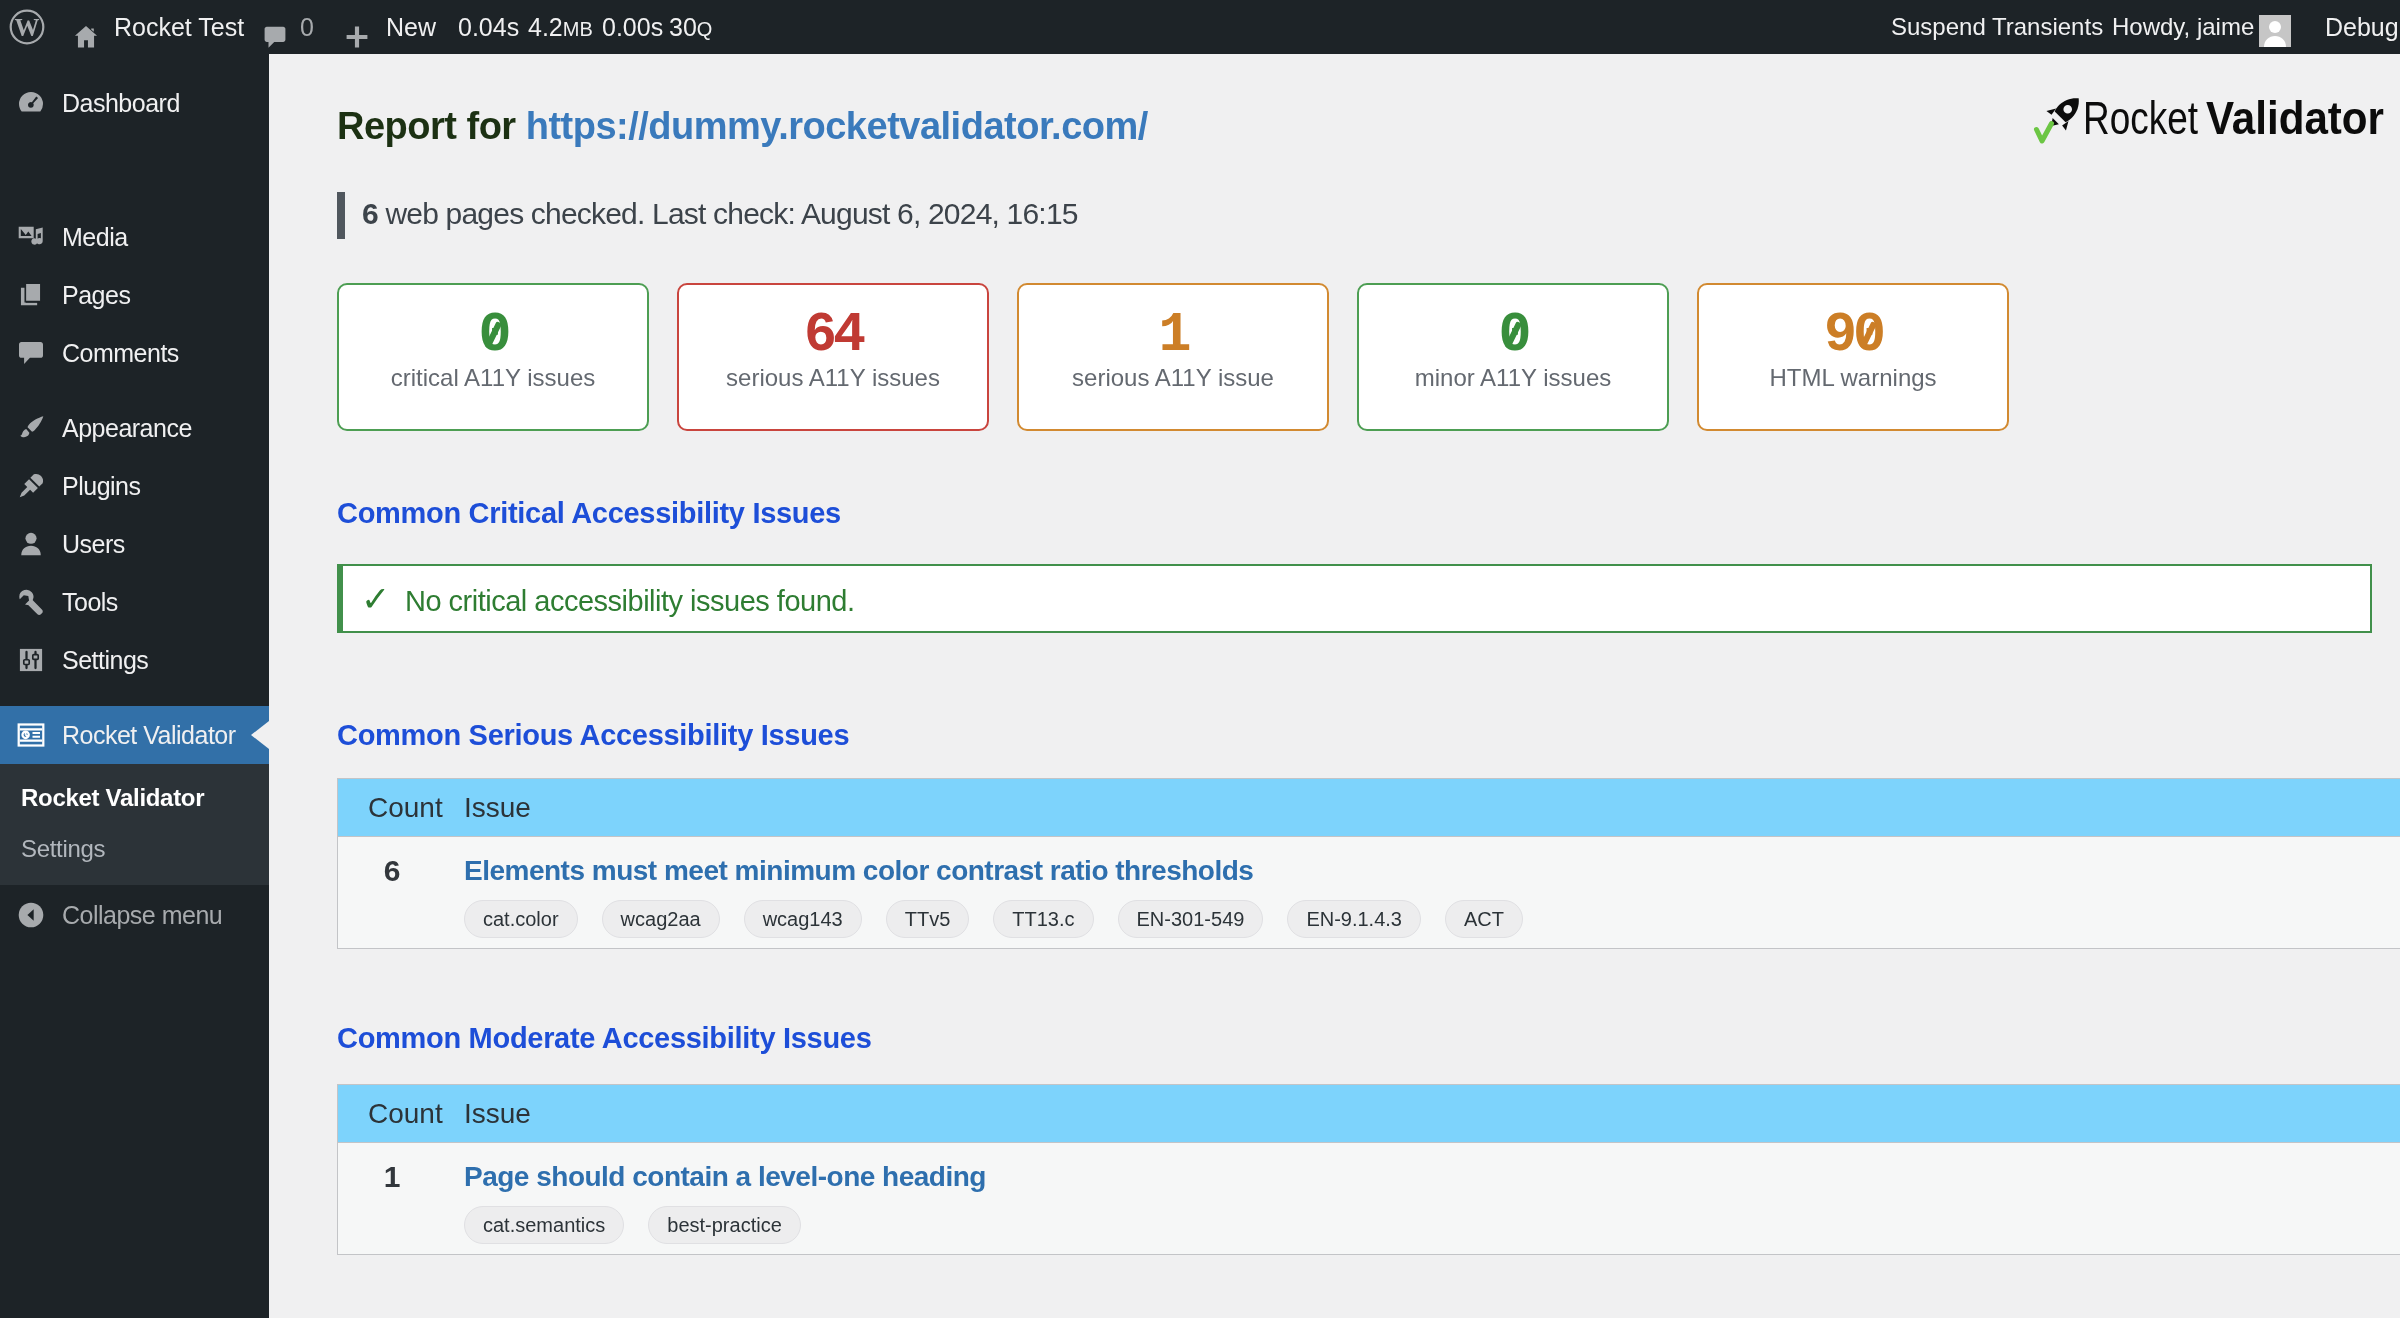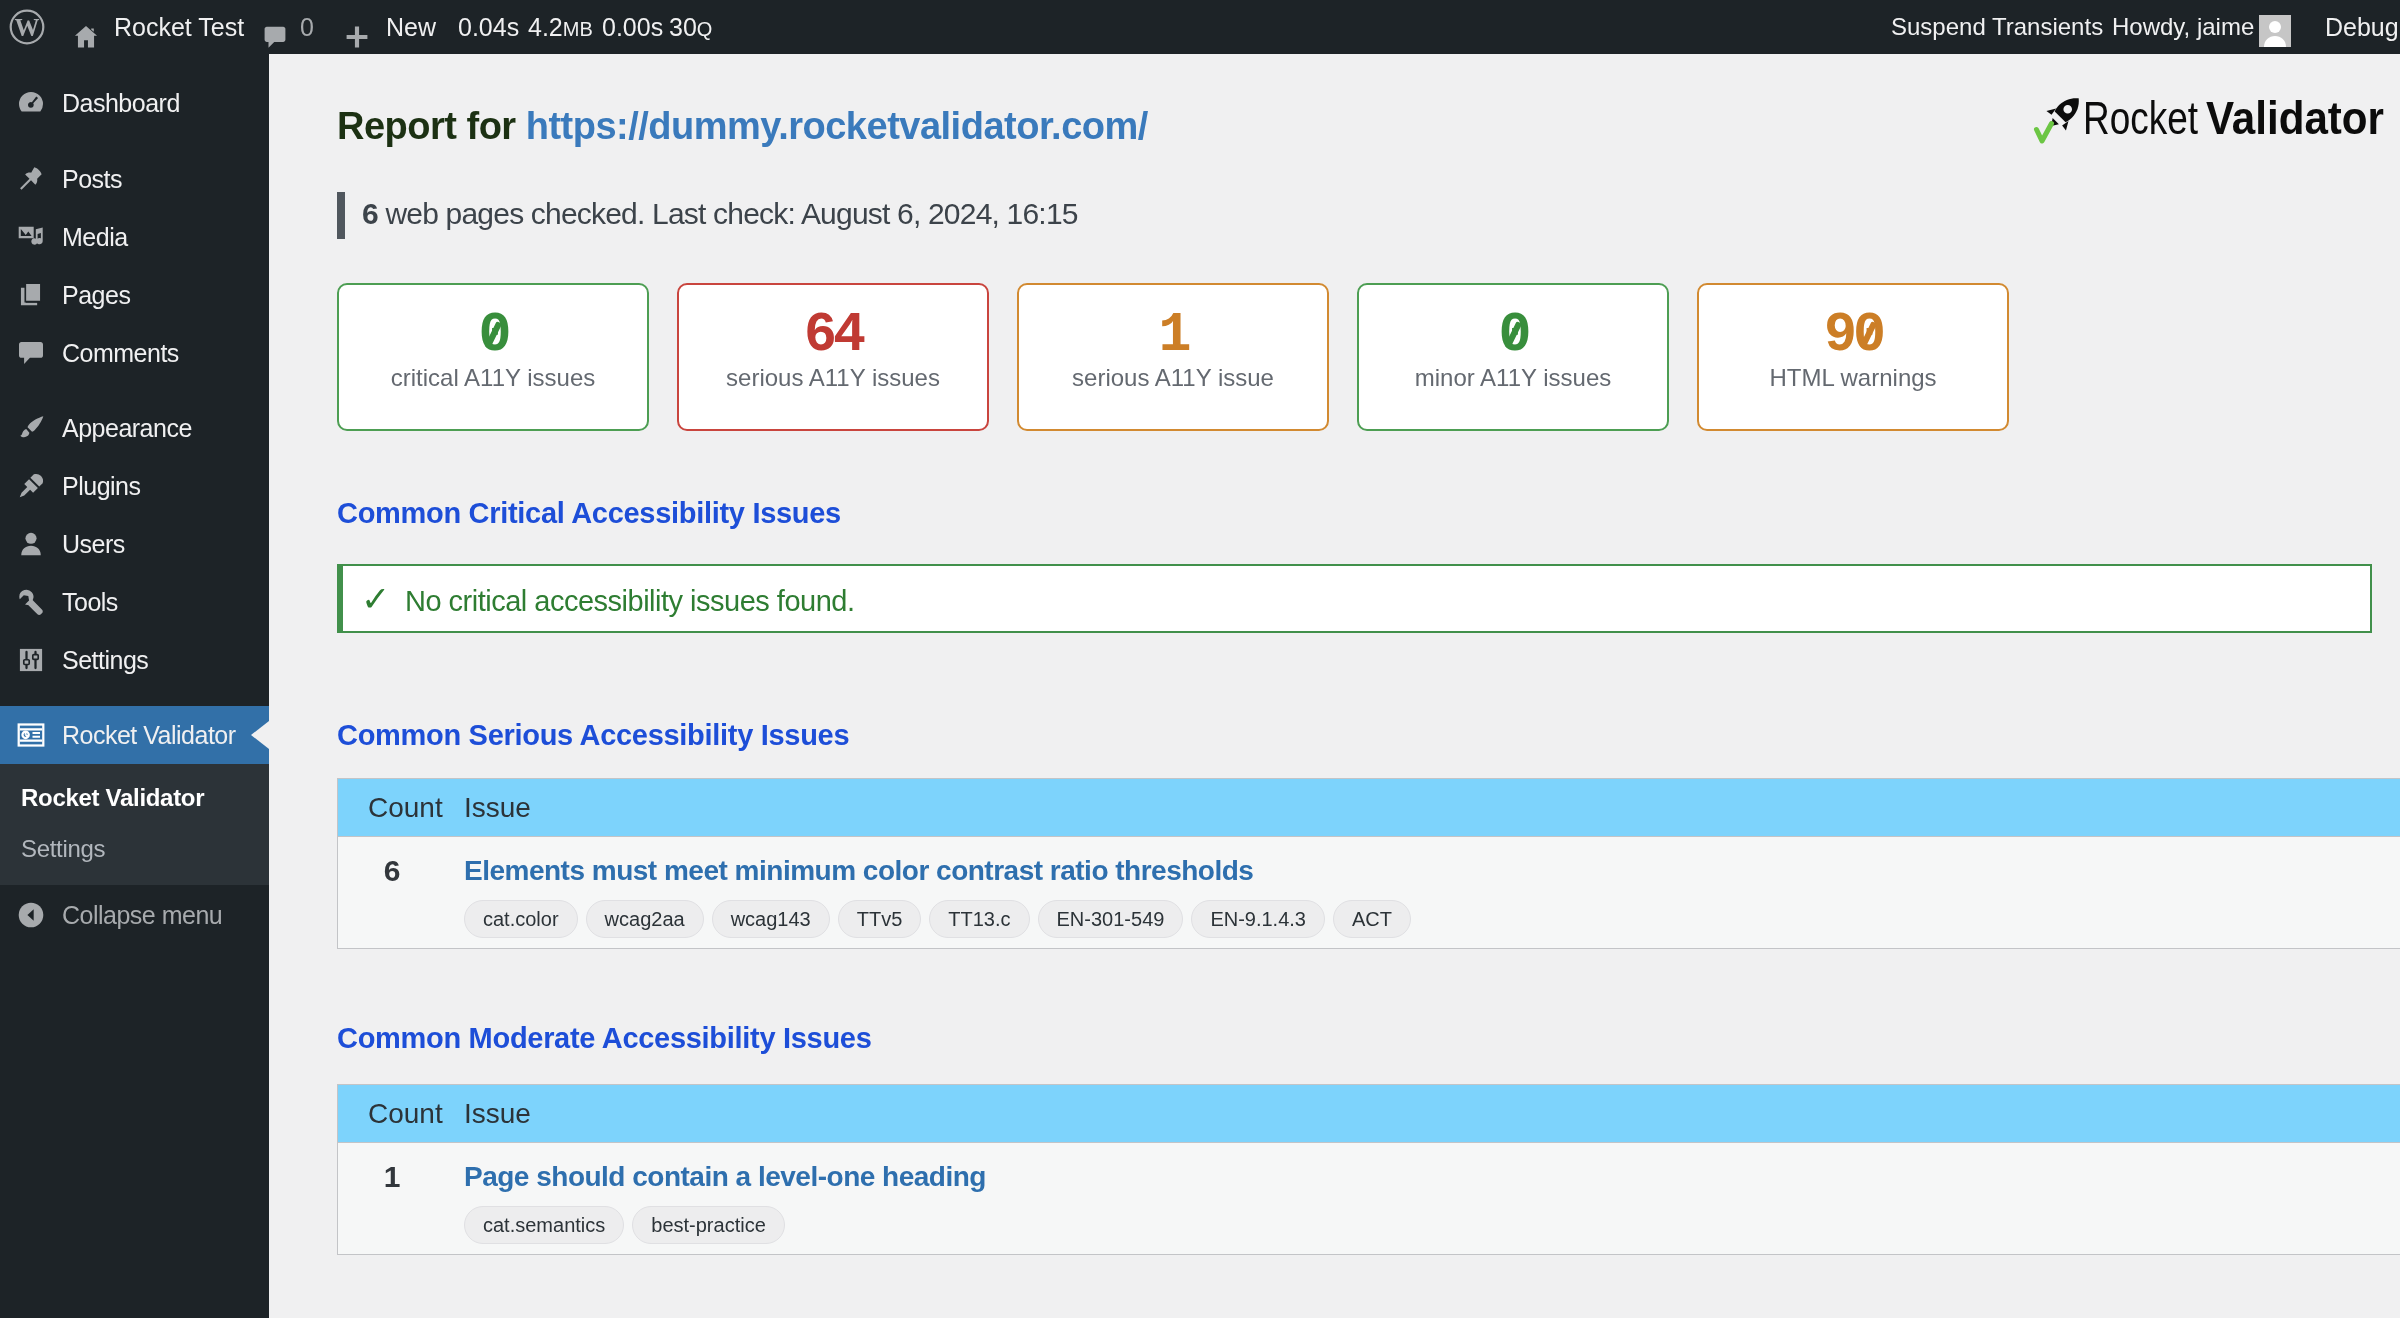--- a/index.html
+++ b/index.html
@@ -41,21 +41,21 @@
 
 .tbl{position:absolute;left:68px;width:2108px;box-sizing:border-box;background:#7dd3fc;border:1px solid #c3c4c7}
 .thead{position:relative;height:57px;border-bottom:1px solid #c3c4c7;font-size:28px;color:#2c3338}
 .thead span{position:absolute;top:0;line-height:57px}
 .thead .hc{left:30px}
 .thead .hi{left:126px}
 .tbody{background:#f6f7f7;display:flex;padding:16px 0 10px}
 .tbody .c1{width:108px;text-align:center;font-size:30px;line-height:36px;font-weight:bold;color:#32373c}
 .tbody .c2{margin-left:18px}
 .tbody .link{font-size:28px;line-height:36px;letter-spacing:-0.5px;font-weight:bold;color:#2e6fae}
-.pills{display:flex;gap:8px;margin-top:11px}
+.pills{display:flex;gap:24px;margin-top:11px}
 .pill{height:38px;line-height:36px;box-sizing:border-box;border:1px solid #e0e0e3;background:#ededee;border-radius:19px;padding:0 18px;font-size:20px;color:#2c3338;white-space:nowrap}
 
 #logo{position:absolute;left:1761px;top:26px;width:360px;height:80px}
 </style>
 </head>
 <body>
 <div id="adminbar">
   <span class="it" style="left:9px;top:9px;height:36px"><svg width="36" height="36" viewBox="0 0 36 36">
         <circle cx="18" cy="18" r="16.3" fill="none" stroke="#a7aaad" stroke-width="2.2"></circle>
         <text x="18" y="26.5" text-anchor="middle" font-size="25" font-weight="bold" fill="#a7aaad" font-family="Liberation Serif,serif">W</text>
@@ -85,26 +85,20 @@
       </svg></span>
   <span class="it" style="left:2325px">Debug</span>
 </div>
 
 <div id="sidebar">
   <div class="mi" style="top:20px">
       <span class="ic"><svg width="30" height="30" viewBox="0 0 20 20">
           <path fill="#a7aaad" d="M10 2.6a8 8 0 0 0-8 8c0 1.9.7 3.7 1.8 5.1h12.4A8.1 8.1 0 0 0 18 10.6a8 8 0 0 0-8-8zm3.5 3.1 1.2 1-3.2 3.4c.2.3.3.7.3 1.1a1.9 1.9 0 1 1-3.8 0 1.9 1.9 0 0 1 2.6-1.7z"></path>
         </svg></span>
       <span class="tx">Dashboard</span>
-    </div>
-  <div class="mi" style="top:96px">
-      <span class="ic"><svg width="30" height="30" viewBox="0 0 20 20">
-          <path fill="#a7aaad" d="M12.2 2.1c2.2.5 4.3 2.6 4.9 4.8l-3 2.9c.3 1.4-.1 2.9-1.2 4l-2.9-2.9-6.3 6.3-1-1 6.3-6.3-2.9-2.9c1.1-1.1 2.6-1.5 4-1.2z"></path>
-        </svg></span>
-      <span class="tx">Posts</span>
     </div>
   <div class="mi" style="top:154px">
       <span class="ic"><svg width="30" height="30" viewBox="0 0 20 20">
           <path fill="#a7aaad" d="M1.8 3.2h10v7.6h-10zm1.4 1.4v4.8h7.2L8.2 6.3 6.5 8.6 5.3 7.2zM17.8 3.6l-4.6 1.2v6.3a2.1 2.1 0 1 0 1.2 1.9V8l2.2-.6v3.5a2.1 2.1 0 1 0 1.2 1.9z"></path>
         </svg></span>
       <span class="tx">Media</span>
     </div>
   <div class="mi" style="top:212px">
       <span class="ic"><svg width="30" height="30" viewBox="0 0 20 20">
           <path fill="#a7aaad" d="M3.3 5.2h3.2v10h7.6v1.7H3.3z"></path>

